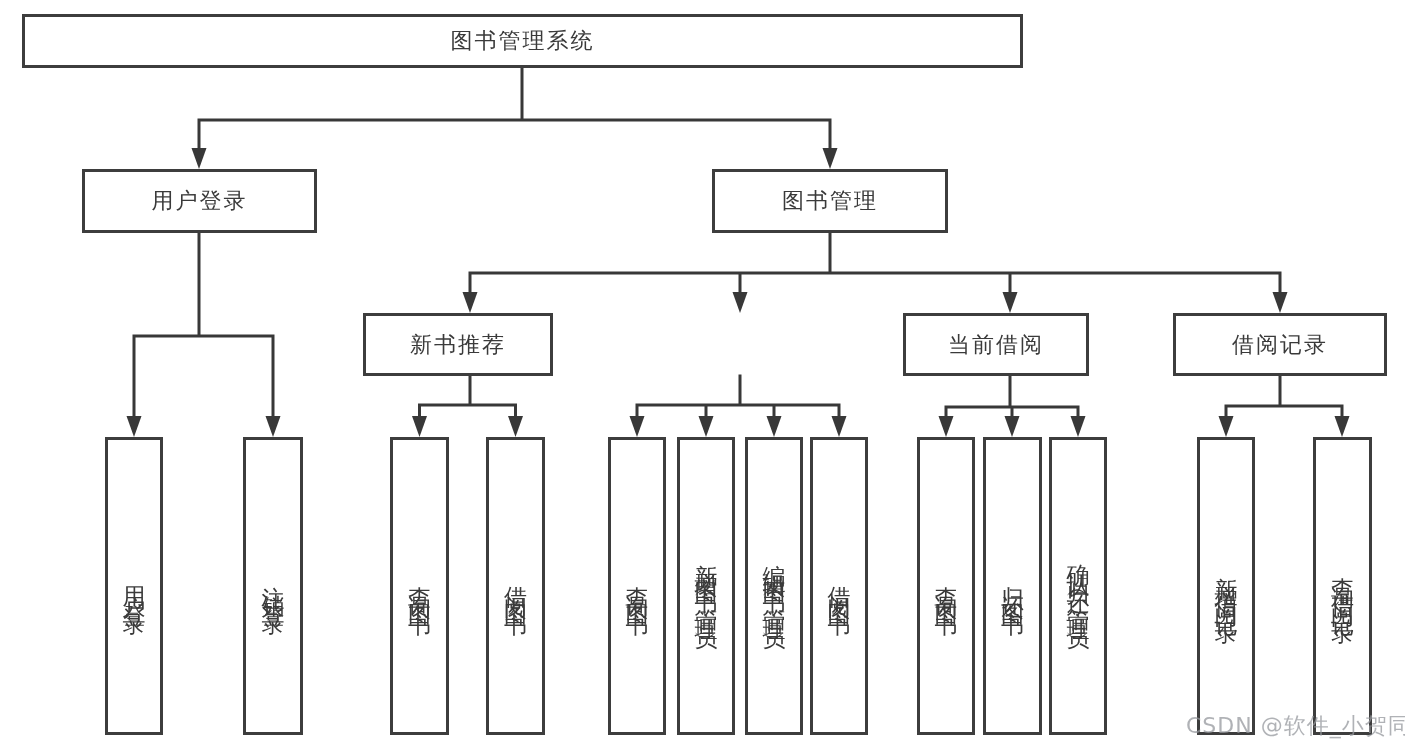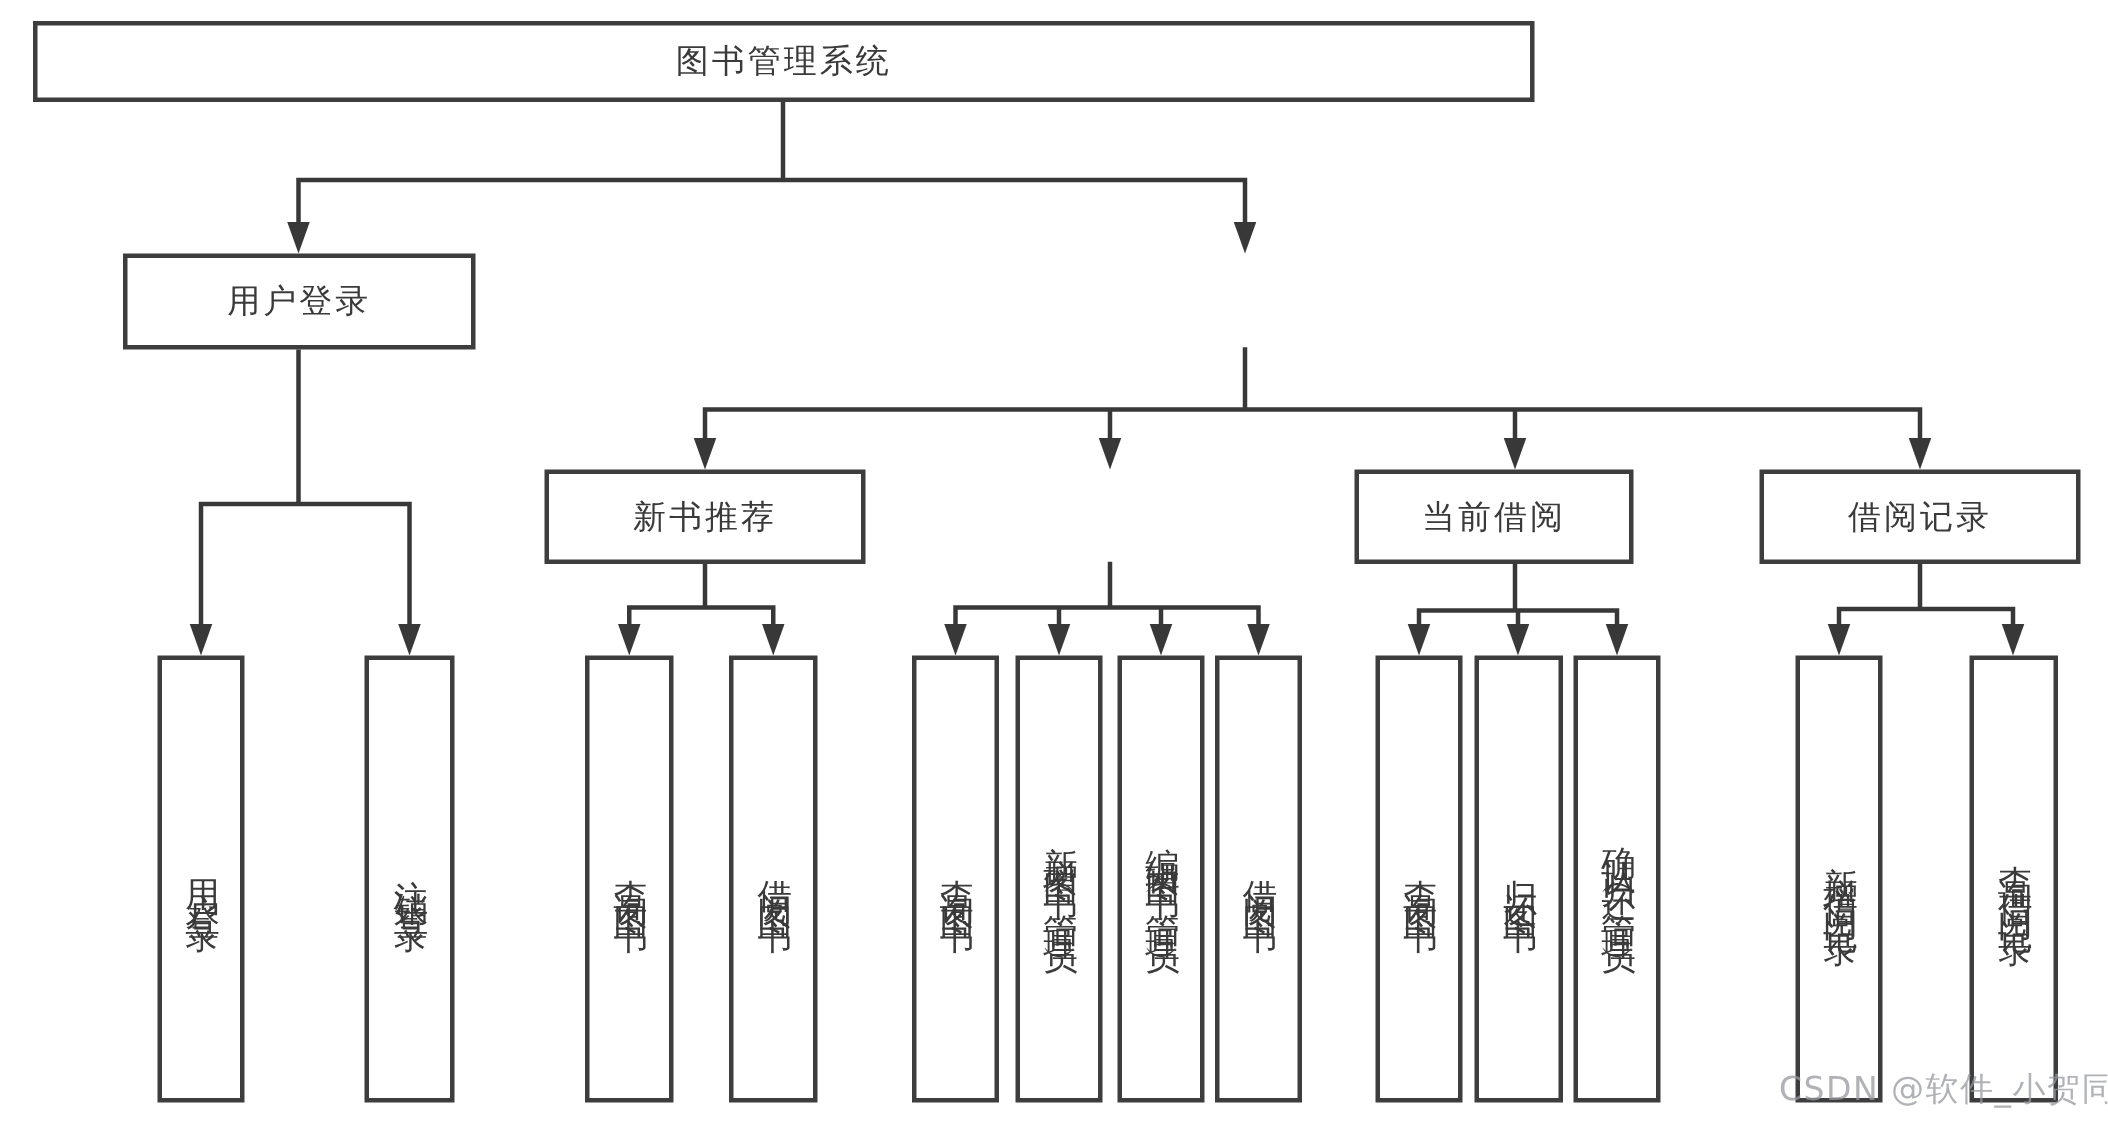--- a/index.html
+++ b/index.html
@@ -74,22 +74,25 @@
     </g>
   </svg>
 
   <div class="box box-h" style="left:22px;top:14px;width:1001px;height:54px;">
     <span>图书管理系统</span>
   </div>
 
   <div class="box box-h" style="left:82px;top:169px;width:235px;height:64px;">
     <span>用户登录</span>
   </div>
+  <div class="box box-h" style="left:712px;top:169px;width:236px;height:64px;">
+    <span>图书管理</span>
+  </div>
 
-  <div class="box box-h" style="left:363px;top:313px;width:214px;height:63px;justify-content:center;">
+  <div class="box box-h" style="left:363px;top:313px;width:190px;height:63px;justify-content:center;">
     <span>新书推荐</span>
   </div>
   <div class="box box-h" style="left:903px;top:313px;width:186px;height:63px;">
     <span>当前借阅</span>
   </div>
   <div class="box box-h" style="left:1173px;top:313px;width:214px;height:63px;">
     <span>借阅记录</span>
   </div>
 
   <div class="box box-v" style="left:105px;top:437px;width:58px;height:298px;">

